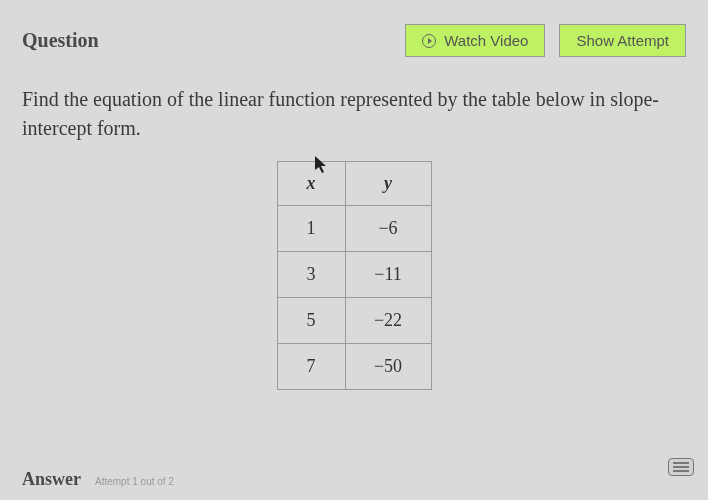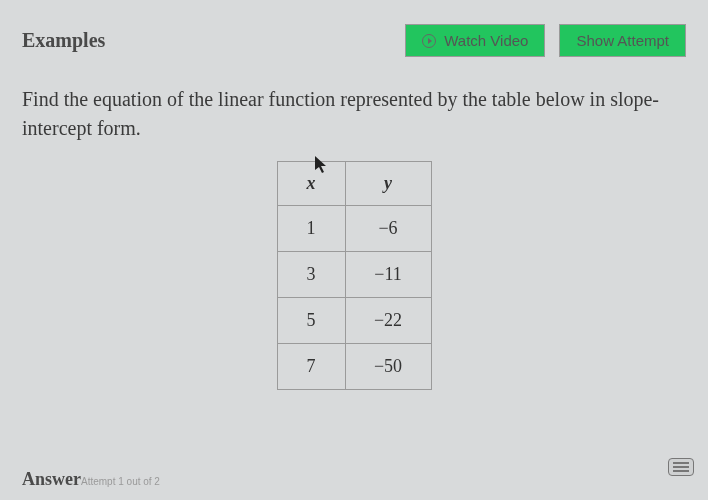--- a/index.html
+++ b/index.html
@@ -25,21 +25,21 @@
       font-weight: bold;
       font-size: 20px;
       color: #4a4a4a;
     }
     .buttons {
       display: flex;
       gap: 14px;
     }
     .btn {
       border: 1px solid #999;
-      background: #22c55e;
+      background: #bef264;
       padding: 7px 16px;
       font-family: Arial, sans-serif;
       font-size: 15px;
       color: #555;
       display: flex;
       align-items: center;
       gap: 8px;
       cursor: pointer;
     }
     .play-icon {
@@ -99,20 +99,21 @@
       top: -6px;
       left: 292px;
       pointer-events: none;
     }
     .footer {
       position: absolute;
       bottom: 10px;
       left: 22px;
       display: flex;
       align-items: baseline;
+      gap: 14px;
     }
     .answer-label {
       font-weight: bold;
       font-size: 18px;
       color: #4a4a4a;
     }
     .attempt {
       font-family: Arial, sans-serif;
       font-size: 10px;
       color: #9a9a9a;
@@ -136,21 +137,21 @@
       height: 2px;
       background: #777;
       box-shadow: 0 -4px 0 #777, 0 4px 0 #777;
     }
   </style>
 </head>
 <body>
 
 <div class="content">
   <div class="header-row">
-    <div class="question-label">Examples</div>
+    <div class="question-label">Question</div>
     <div class="buttons">
       <div class="btn">
         <span class="play-icon"></span>
         <span>Watch Video</span>
       </div>
       <div class="btn">
         <span>Show Attempt</span>
       </div>
     </div>
   </div>

